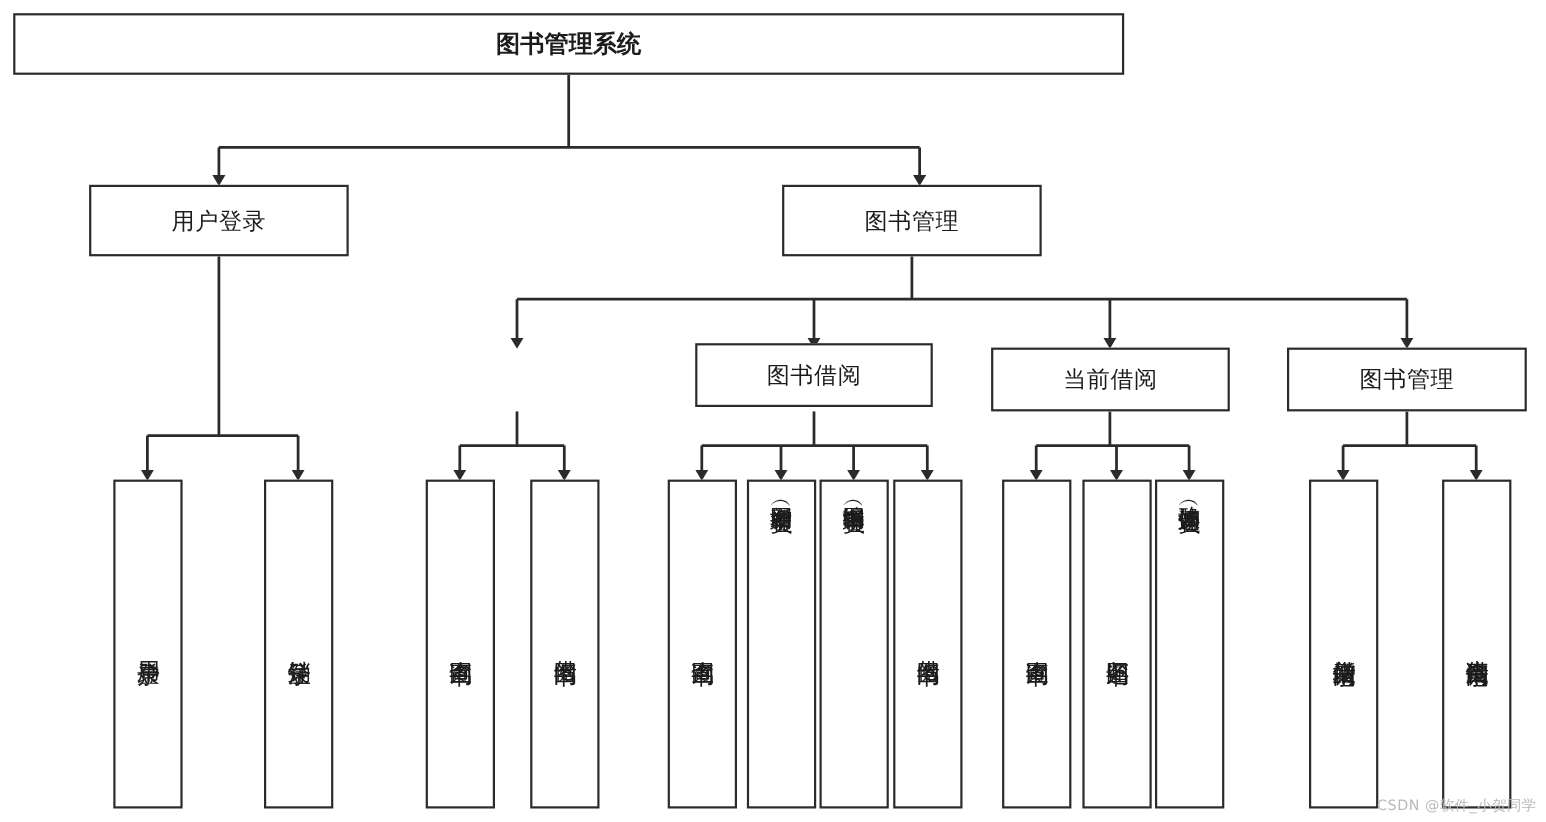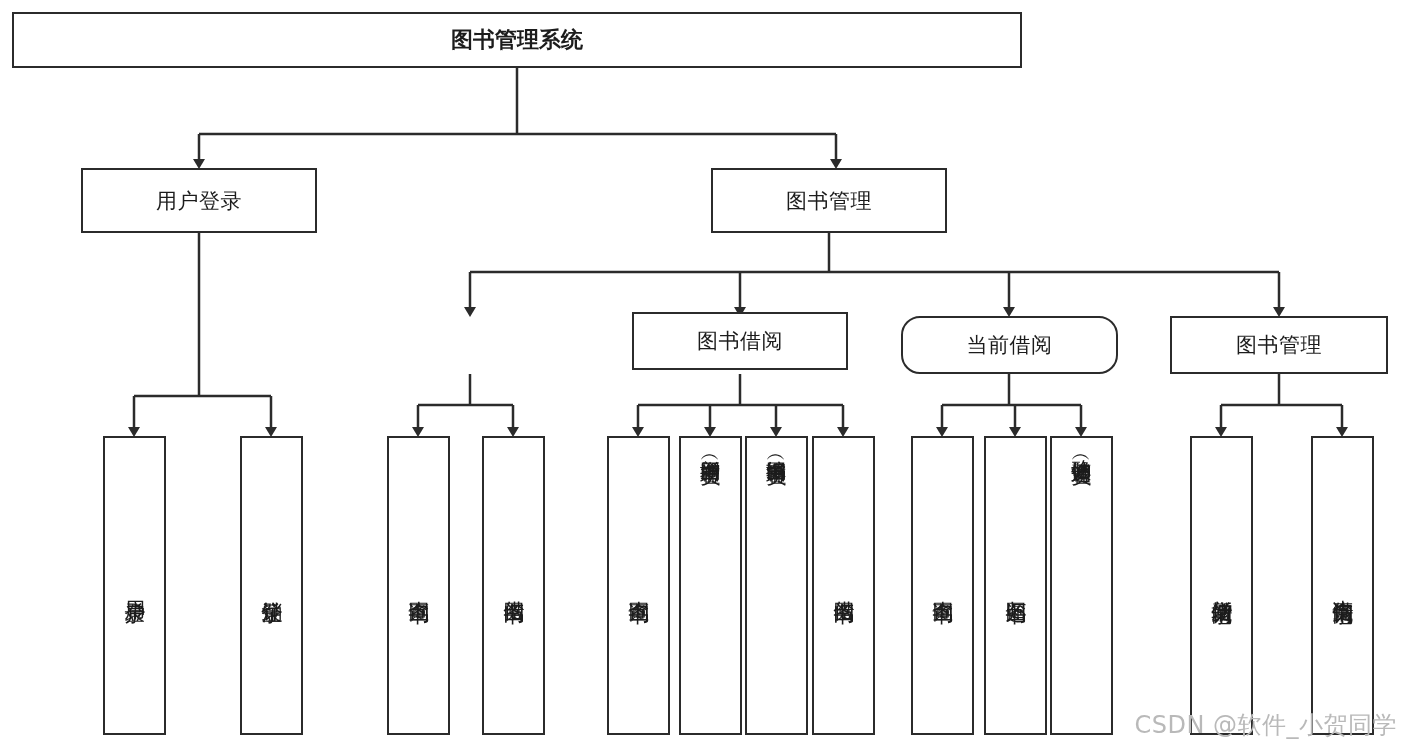--- a/index.html
+++ b/index.html
@@ -63,21 +63,21 @@
   }
   
   .node-box.leaf.center-text {
     align-items: center;
     padding-top: 0;
   }
   #watermark {
     position: absolute;
     right: 8px;
     bottom: 6px;
-    font-size: 24px;
+    font-size: 13px;
     color: #b9b9b9;
     letter-spacing: 0.5px;
     z-index: 5;
     white-space: nowrap;
     margin-left: 48px;
   }
 </style>
 </head>
 <body>
 
@@ -140,21 +140,21 @@
   <div class="node-box horiz" style="left:81px; top:168px; width:236px; height:65px;">
     <span>用户登录</span>
   </div>
   <div class="node-box horiz" style="left:711px; top:168px; width:236px; height:65px;">
     <span>图书管理</span>
   </div>
 
   <div class="node-box horiz" style="left:632px; top:312px; width:216px; height:58px;font-family:Liberation Serif, serif;">
     <span>图书借阅</span>
   </div>
-  <div class="node-box horiz" style="left:901px; top:316px; width:217px; height:58px;border-radius:19px;">
+  <div class="node-box horiz" style="left:901px; top:316px; width:217px; height:58px;">
     <span>当前借阅</span>
   </div>
   <div class="node-box horiz" style="left:1170px; top:316px; width:218px; height:58px;">
     <span>图书管理</span>
   </div>
 
   <div class="node-box leaf center-text" style="left:103px; top:436px; width:63px; height:299px;">
     <span class="leaf-text">用户登录</span>
   </div>
   <div class="node-box leaf center-text" style="left:240px; top:436px; width:63px; height:299px;">

